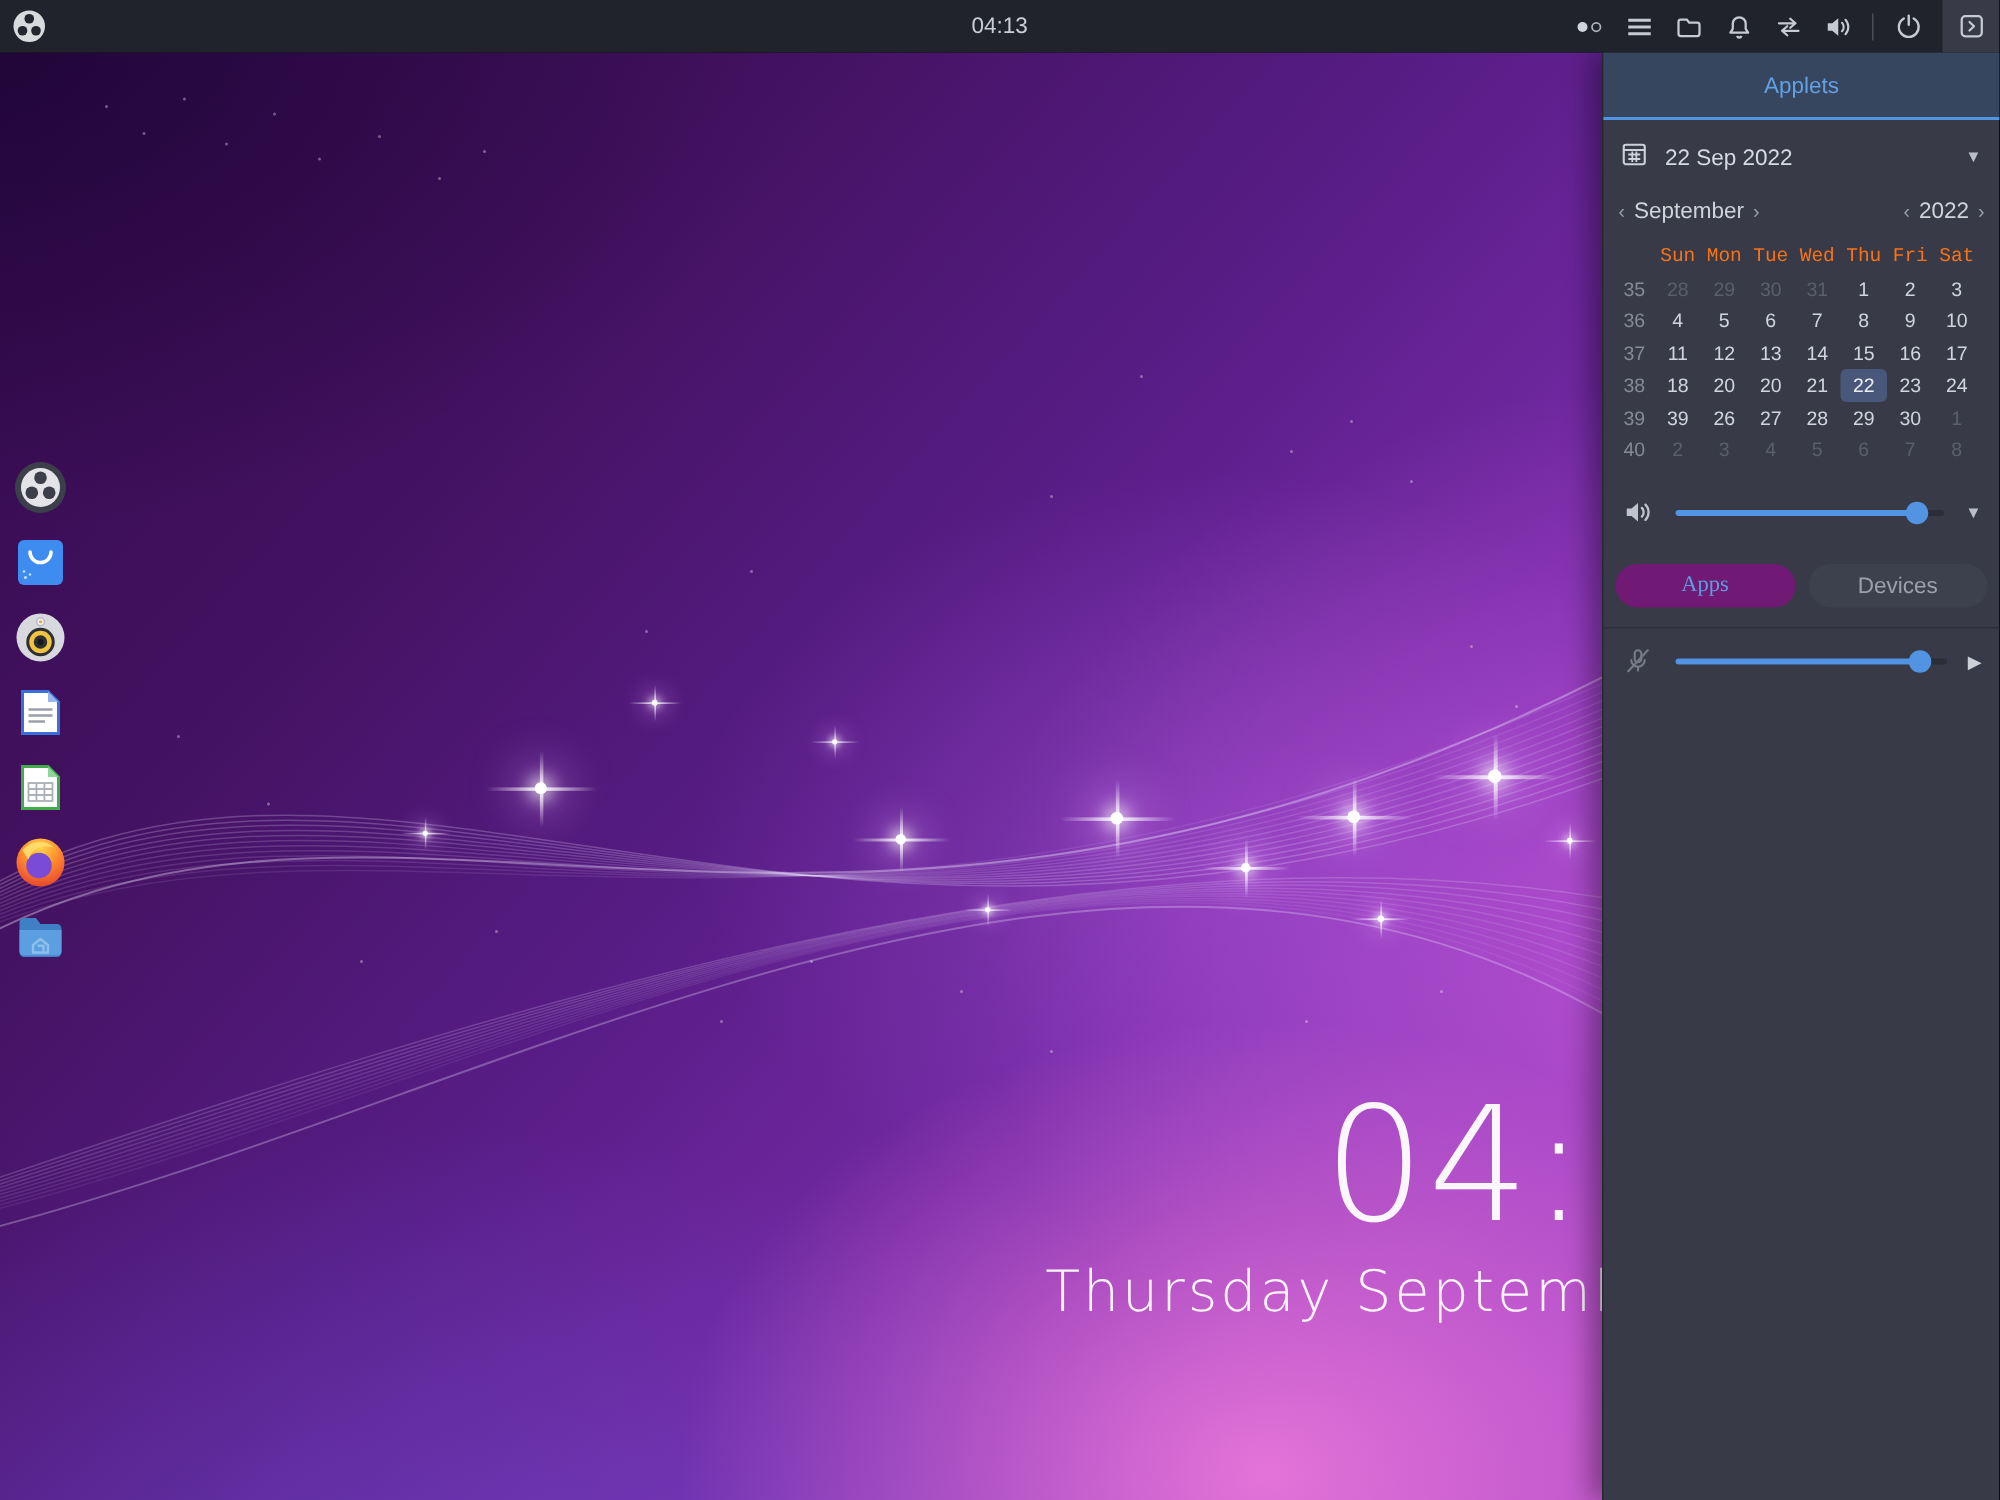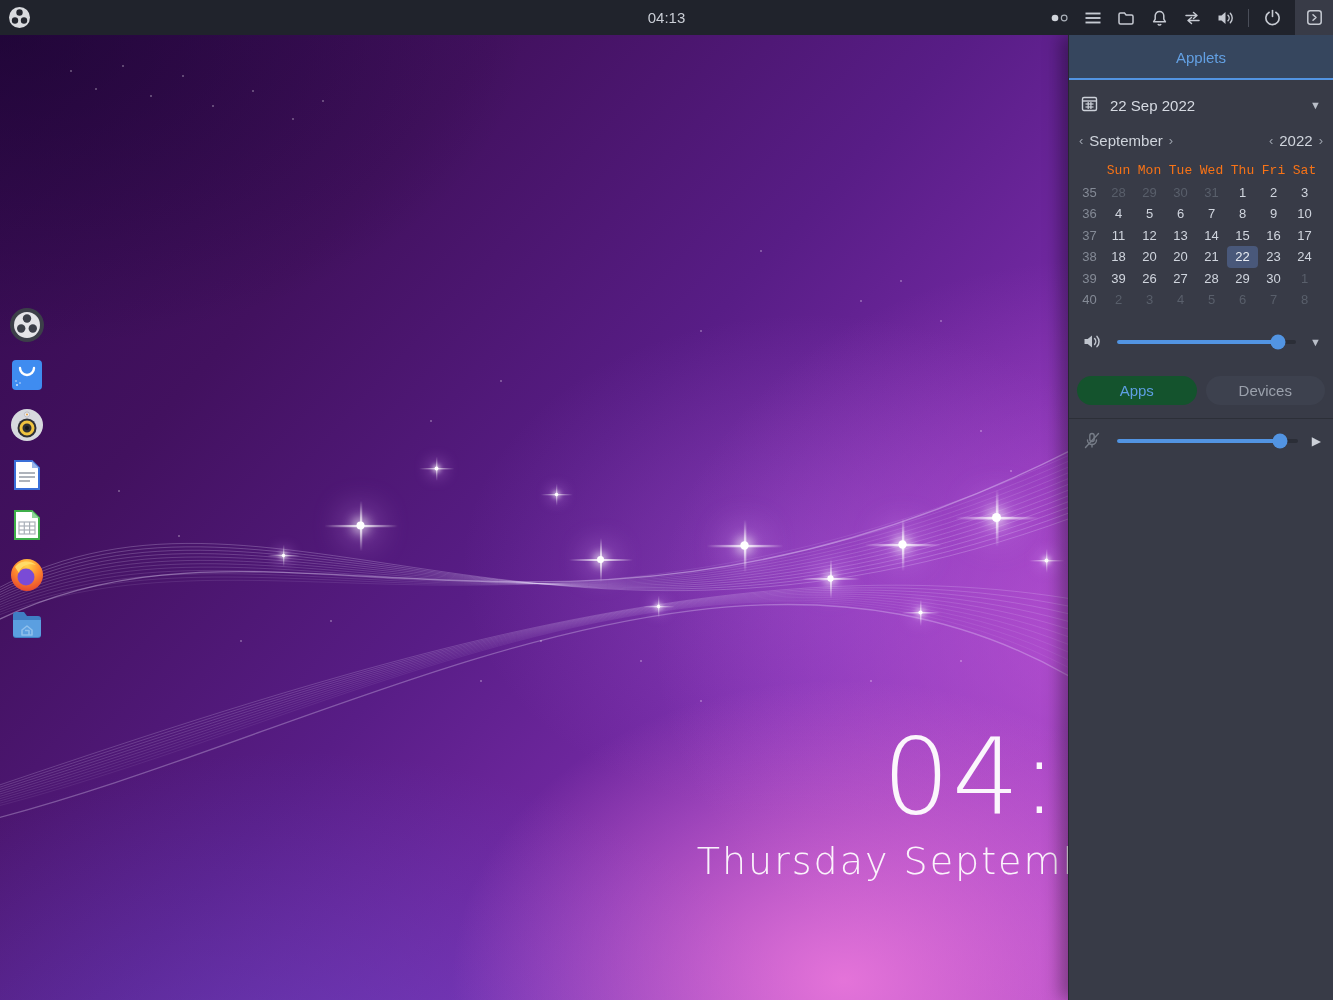--- a/index.html
+++ b/index.html
@@ -85,21 +85,21 @@
 
   .media-empty { margin-top:34px; padding:0 14px; text-align:center; font-size:17px;
     line-height:1.45; color:#e9ebef; }
   .play-btn { display:block; margin:13px 10px 0; height:34px; width:245px;
     background:#3c404d; border:1px solid #33363f; border-radius:4px;
     color:#c9cdd5; font-size:15px; font-family:inherit; cursor:pointer; }
 
   .pill-row { display:flex; gap:9px; padding:0 8px; margin-top:20px; }
   .pill { flex:1; height:29px; border-radius:15px; display:flex; align-items:center; justify-content:center;
     font-size:15px; cursor:pointer; background:#3d414e; color:#9ba1ac; }
-  .pill.active { background:#14532d; color:#5e9ee2; }
+  .pill.active { background:#701a75; color:#5e9ee2;font-family:Liberation Serif, serif; }
   .raven-div { height:1px; background:#2c2f38; margin:13px 0 8px; }
 </style>
 </head>
 <body>
 
 <div class="stage">
 
   <div class="wallpaper">
     <svg id="wave-svg">
         <path d="M-30 592 C 250 464, 540 670, 1100 406" fill="none" stroke="rgba(238,228,255,0.1)" stroke-width="1"></path>

